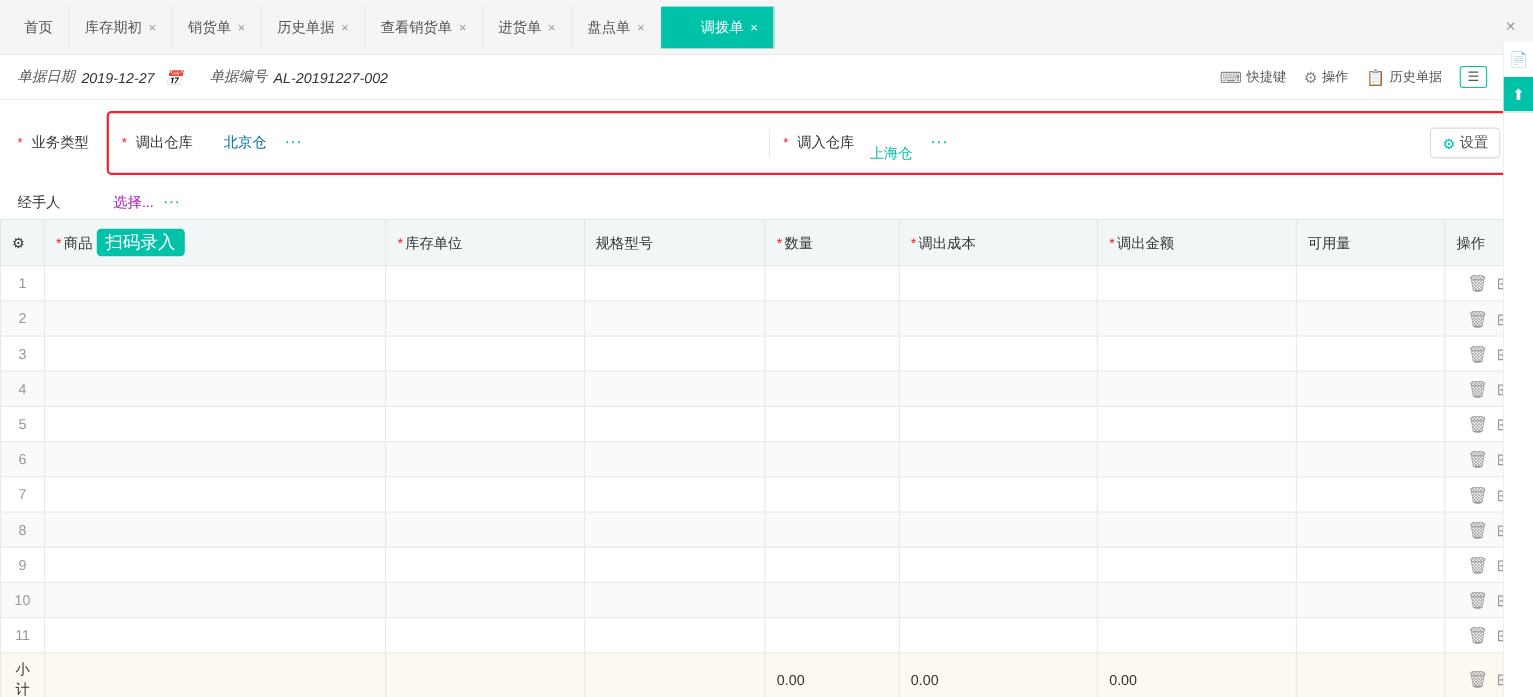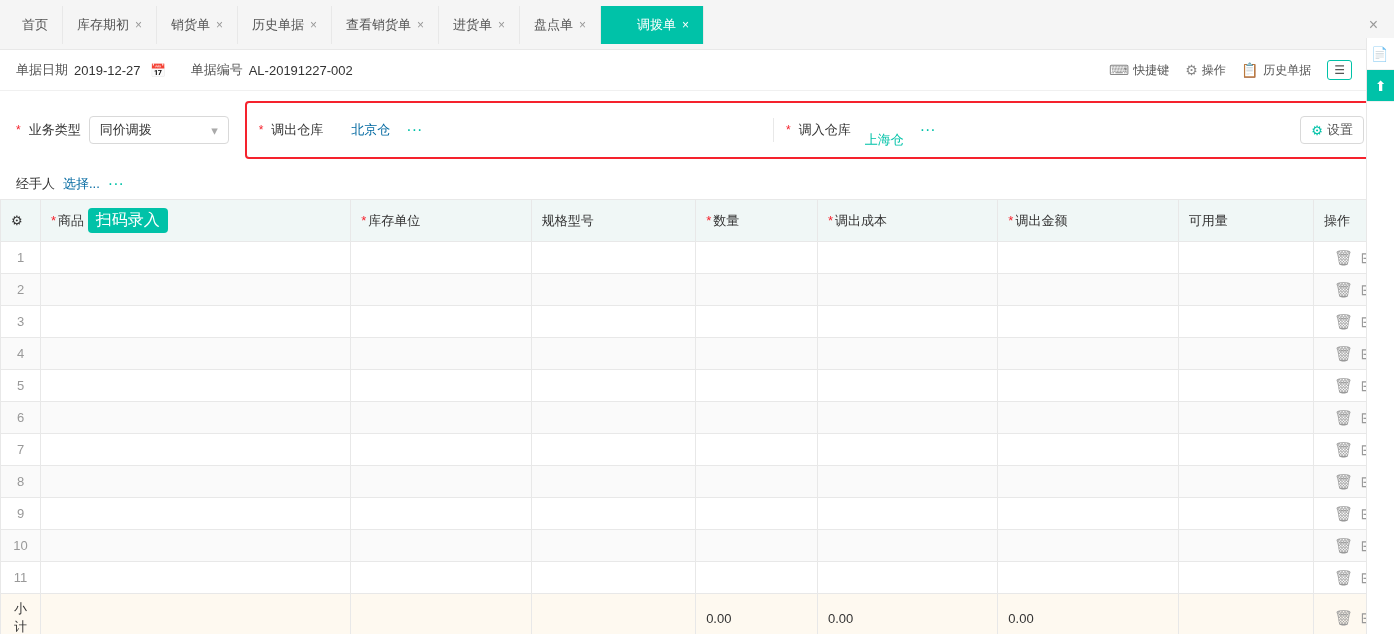--- a/index.html
+++ b/index.html
@@ -55,20 +55,21 @@
       padding: 10px 16px;
       border-bottom: 1px solid #f0f0f0;
       gap: 24px;
     }
     .form-field {
       display: flex;
       align-items: center;
       gap: 6px;
       font-size: 13px;
       color: #555;
+      font-style: italic;
     }
     .form-field .label { color: #555; }
     .form-field .value { color: #333; font-weight: 500; }
     .calendar-icon { color: #00c2a8; cursor: pointer; margin-left: 4px; }
     .header-actions {
       margin-left: auto;
       display: flex;
       align-items: center;
       gap: 16px;
     }
@@ -155,21 +156,21 @@
       display: flex;
       align-items: center;
       padding: 6px 16px;
       gap: 8px;
     }
     .handler-more {
       color: #00c2a8;
       cursor: pointer;
       font-size: 16px;
     }
-    .handler-placeholder { color: #0369a1; }
+    .handler-placeholder { color: #a21caf; margin-left: 40px; }
 
     
     .table-container {
       margin: 0;
       overflow-x: auto;
     }
     .data-table {
       width: 100%;
       border-collapse: collapse;
     }
@@ -345,24 +346,20 @@
     <div class="header-action-btn">
       <span>⊞</span>
     </div>
   </div>
 </div>
 
 <div class="middle-section">
   <div class="biz-type-field">
     <span class="required-star">*</span>
     <span>业务类型</span>
-    <div class="select-box">
-      <span>同价调拨</span>
-      <span class="arrow">▾</span>
-    </div>
   </div>
 
   <div class="warehouse-box">
     <div class="wh-field">
       <span class="required-star">*</span>
       <span>调出仓库</span>
       <span style="color:#0369a1; margin-left:20px;">北京仓</span>
       <span class="wh-more">···</span>
     </div>
     <div class="wh-divider"></div>

